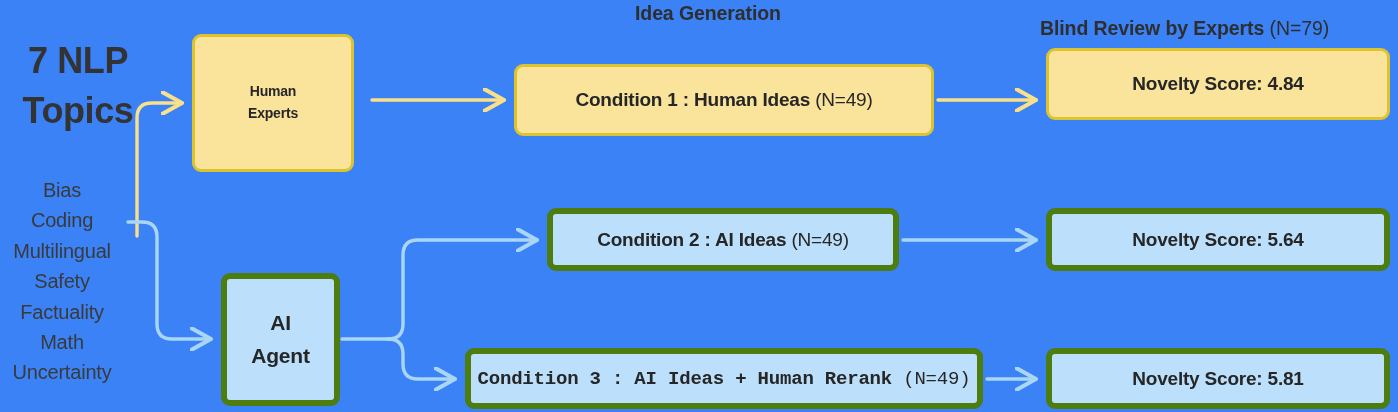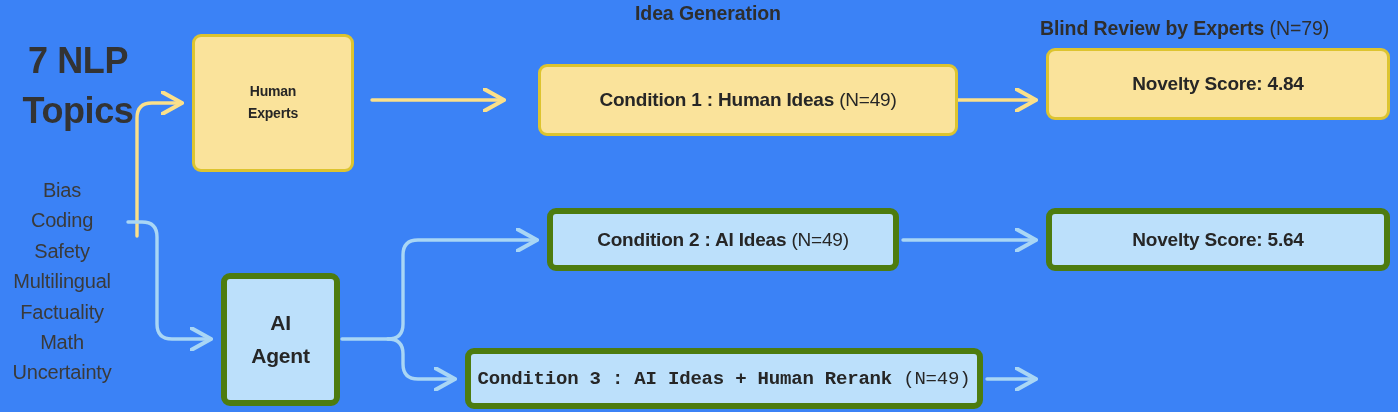--- a/index.html
+++ b/index.html
@@ -96,21 +96,21 @@
     left: 192px; top: 34px; width: 162px; height: 138px;
     font-size: 14px; font-weight: bold; line-height: 1.55;
   }
   #node-agent {
     left: 221px; top: 273px; width: 119px; height: 133px;
     font-size: 21px; font-weight: bold; line-height: 1.55;
   }
 
   
   .cond { font-size: 19px; }
-  #node-cond1 { left: 514px;  top: 64px;  width: 420px; height: 72px; margin-left: 24px; }
+  #node-cond1 { left: 514px;  top: 64px;  width: 420px; height: 72px; }
   #node-cond2 { left: 547px;  top: 208px; width: 352px; height: 63px; }
   #node-cond3 { left: 465px;  top: 348px; width: 518px; height: 61px; font-family: Liberation Mono, monospace; }
 
   
   .score { font-size: 19px; font-weight: bold; }
   #node-score1 { left: 1046px; top: 48px;  width: 344px; height: 72px; }
   #node-score2 { left: 1046px; top: 208px; width: 344px; height: 63px; }
   #node-score3 { left: 1046px; top: 348px; width: 344px; height: 61px; }
 </style>
 </head>
@@ -158,22 +158,22 @@
   </div>
 
   <div id="topics-title">
     <span>7 NLP</span><br>
     <span>Topics</span>
   </div>
 
   <div id="topics-list">
     <span class="topic">Bias</span>
     <span class="topic">Coding</span>
+    <span class="topic">Multilingual</span>
     <span class="topic">Safety</span>
-    <span class="topic">Multilingual</span>
     <span class="topic">Factuality</span>
     <span class="topic">Math</span>
     <span class="topic">Uncertainty</span>
   </div>
 
   <div class="node yellow" id="node-human">
     <div>
       <span>Human</span><br>
       <span>Experts</span>
     </div>
@@ -205,14 +205,17 @@
   </div>
 
   <div class="node yellow score" id="node-score1">
     <span>Novelty Score: 4.84</span>
   </div>
 
   <div class="node blue score" id="node-score2">
     <span>Novelty Score: 5.64</span>
   </div>
 
+  <div class="node blue score" id="node-score3">
+    <span>Novelty Score: 5.81</span>
+  </div>
 
 </div>
 
 </body></html>

